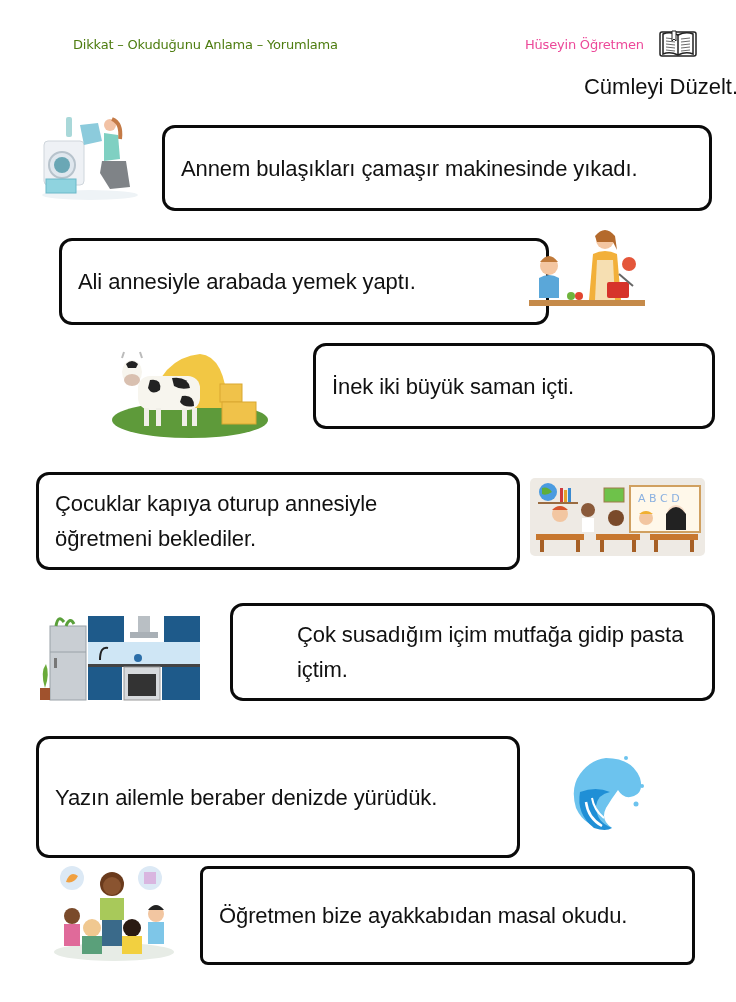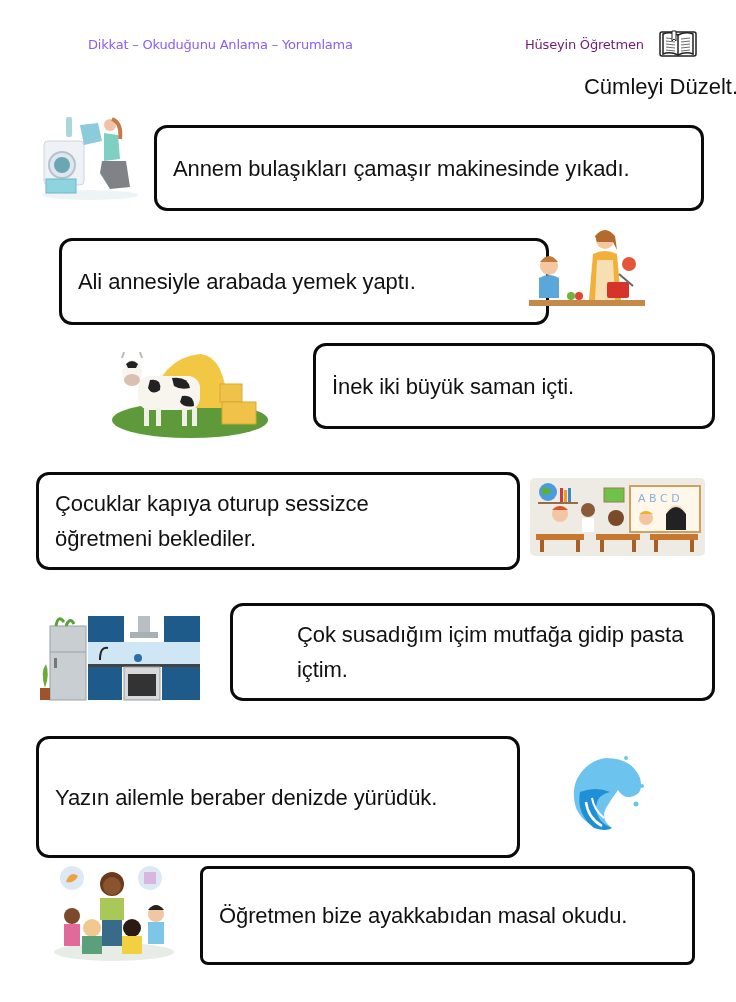--- a/index.html
+++ b/index.html
@@ -1,18 +1,18 @@
 <!DOCTYPE html>
 <html><head>
 <meta charset="utf-8">
 <style>
   html, body { margin: 0; padding: 0; background: #ffffff; }
   body { width: 736px; height: 1002px; position: relative; overflow: hidden; font-family: "Liberation Sans", sans-serif; color: #111; }
-  .hdr-left { position: absolute; left: 88px; top: 37px; font-size: 13px; color: #8b5cf6; font-family: "DejaVu Sans", sans-serif; letter-spacing: -0.2px; }
-  .hdr-right { position: absolute; left: 525px; top: 37px; font-size: 13px; color: #701a75; font-family: "DejaVu Sans", sans-serif; letter-spacing: -0.2px; }
+  .hdr-left { position: absolute; left: 73px; top: 37px; font-size: 13px; color: #4d7c0f; font-family: "DejaVu Sans", sans-serif; letter-spacing: -0.2px; }
+  .hdr-right { position: absolute; left: 525px; top: 37px; font-size: 13px; color: #ec4899; font-family: "DejaVu Sans", sans-serif; letter-spacing: -0.2px; }
   .book { position: absolute; left: 659px; top: 29px; width: 38px; height: 30px; }
   .title { position: absolute; left: 2px; width: 736px; top: 74px; text-align: right; font-size: 22px; font-family: "Liberation Sans", sans-serif; color: #111; }
   .box { position: absolute; border: 3px solid #0a0a0a; border-radius: 13px; box-sizing: border-box; background: #fff; display: flex; align-items: center; padding-left: 16px; padding-right: 14px; }
   .box .txt { font-size: 22px; line-height: 35px; font-family: "Liberation Sans", sans-serif; color: #111; letter-spacing: -0.1px; }
   .pic { position: absolute; }
 </style>
 </head>
 <body>
 
 <div class="hdr-left">Dikkat – Okuduğunu Anlama – Yorumlama</div>
@@ -33,21 +33,21 @@
   <circle cx="22" cy="52" r="13" fill="#dfe7ee" stroke="#b7c3cc" stroke-width="2"></circle>
   <circle cx="22" cy="52" r="8" fill="#6aa7b5"></circle>
   <rect x="26" y="4" width="6" height="20" rx="2" fill="#a9d8d9"></rect>
   <rect x="6" y="66" width="30" height="14" fill="#8fd3df" stroke="#6ab8c8"></rect>
   <path d="M40 12 L58 10 L62 28 L44 32 Z" fill="#8ccbdc"></path>
   <circle cx="70" cy="12" r="6" fill="#f2c2a5"></circle>
   <path d="M72 6 Q82 10 80 26" stroke="#c47a46" stroke-width="4" fill="none"></path>
   <path d="M64 20 L78 22 L80 46 L64 48 Z" fill="#7fd0c2"></path>
   <path d="M62 48 L86 48 L90 74 L70 76 L60 60 Z" fill="#7f8387"></path>
 </svg>
-<div class="box" style="left:154px;top:125px;width:550px;height:86px;align-items:center;">
+<div class="box" style="left:162px;top:125px;width:550px;height:86px;align-items:center;">
   <span class="txt">Annem bulaşıkları çamaşır makinesinde yıkadı.</span>
 </div>
 
 <div class="box" style="left:59px;top:238px;width:490px;height:87px;">
   <span class="txt">Ali annesiyle arabada yemek yaptı.</span>
 </div>
 <svg class="pic" style="left:527px;top:226px;width:120px;height:84px;" viewBox="0 0 120 84">
   <rect x="2" y="74" width="116" height="6" fill="#c58a4a"></rect>
   <circle cx="78" cy="14" r="9" fill="#f4c6a1"></circle>
   <path d="M68 10 Q78 -2 88 10 L90 24 L86 16 L70 16 Z" fill="#b46a2c"></path>
@@ -79,21 +79,21 @@
   <ellipse cx="22" cy="24" rx="10" ry="12" fill="#f7f5ee"></ellipse>
   <path d="M16 16 Q22 10 28 16 L26 20 L18 20 Z" fill="#222"></path>
   <ellipse cx="22" cy="32" rx="8" ry="6" fill="#d9c0b0"></ellipse>
   <path d="M12 10 L14 4 M32 10 L30 4" stroke="#bbb" stroke-width="2"></path>
 </svg>
 <div class="box" style="left:313px;top:343px;width:402px;height:86px;">
   <span class="txt">İnek iki büyük saman içti.</span>
 </div>
 
 <div class="box" style="left:36px;top:472px;width:484px;height:98px;">
-  <span class="txt" style="max-width:380px;">Çocuklar kapıya oturup sessizce öğretmeni beklediler.</span>
+  <span class="txt" style="max-width:380px;">Çocuklar kapıya oturup annesiyle öğretmeni beklediler.</span>
 </div>
 <svg class="pic" style="left:530px;top:478px;width:175px;height:78px;" viewBox="0 0 175 78">
   <rect x="0" y="0" width="175" height="78" rx="5" fill="#eeeae4"></rect>
   <circle cx="18" cy="14" r="9" fill="#4a9be0"></circle>
   <path d="M12 10 Q18 8 22 14 Q16 18 12 16 Z" fill="#5fae3a"></path>
   <rect x="8" y="24" width="40" height="2" fill="#9a6b40"></rect>
   <rect x="30" y="10" width="3" height="14" fill="#d03a3a"></rect>
     <rect x="34" y="12" width="3" height="12" fill="#e6a02a"></rect>
     <rect x="38" y="10" width="3" height="14" fill="#3a8ad0"></rect>
   <rect x="74" y="10" width="20" height="14" fill="#6ec24a" stroke="#a07a4a"></rect>

